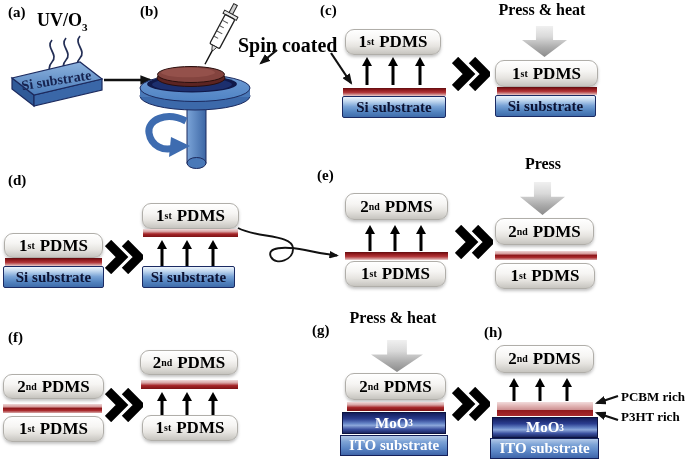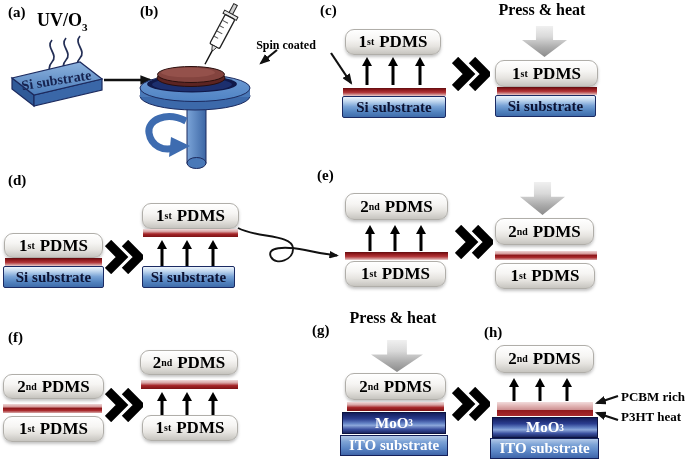--- a/index.html
+++ b/index.html
@@ -1,21 +1,21 @@
 <!DOCTYPE html>
 <html><head>
 <meta charset="utf-8">
 <style>
   html,body{margin:0;padding:0;background:#fff;}
   .stage{position:relative;width:700px;height:460px;background:#ffffff;overflow:hidden;
          font-family:"Liberation Serif",serif;color:#000;}
   .abs{position:absolute;}
   .plabel{position:absolute;font-weight:bold;font-size:15px;color:#000;}
   .action{position:absolute;font-weight:bold;font-size:16px;text-align:center;white-space:nowrap;}
-  .note{position:absolute;font-weight:bold;font-size:12px;line-height:18px;text-align:center;white-space:nowrap;}
+  .note{position:absolute;font-weight:bold;font-size:20px;line-height:18px;text-align:center;white-space:nowrap;}
   .bar{position:absolute;display:flex;align-items:center;justify-content:center;
        font-weight:bold;box-sizing:border-box;white-space:nowrap;}
   .pdms{border-radius:9px;border:1px solid #b0aea9;font-size:17px;color:#000;
         background:linear-gradient(180deg,#ffffff 0%,#f6f5f3 40%,#e6e4e0 68%,#c6c4bf 100%);
         box-shadow:0 2px 3px rgba(125,125,125,.45), inset 0 1px 1px #fff;}
   .si{border:1.5px solid #1a2a63;border-radius:2px;font-size:15px;color:#0c1233;
       background:linear-gradient(180deg,#eef5fc 0%,#c3d9f0 20%,#79a3d6 48%,#5283bf 75%,#3f6cab 100%);}
   .moo3{border:1px solid #0d1440;font-size:15px;color:#fff;
         background:linear-gradient(180deg,#131d5c 0%,#2b3d8f 30%,#6584c6 52%,#8ca7da 62%,#3a4f9e 82%,#1a2660 100%);}
   .ito{border:1.5px solid #14205a;font-size:15px;color:#fff;
@@ -225,20 +225,21 @@
   <div class="bar pdms" style="left:345px;top:261px;width:101px;height:26px;">
     <span>1</span>
       <sup>st</sup>
       <span class="nm">PDMS</span>
   </div>
   <svg class="abs" style="left:455px;top:225px;" width="38" height="34" viewBox="0 0 38 34">
     <path d="M3,3 L17,17 L3,31" stroke="#000" stroke-width="9" fill="none"></path>
     <path d="M20,3 L34,17 L20,31" stroke="#000" stroke-width="9" fill="none"></path>
   </svg>
 
+  <div class="action" style="left:503px;top:155px;width:80px;">Press</div>
   <div class="grayarrow" style="left:520px;top:182px;width:45px;height:33px;"></div>
   <div class="bar pdms" style="left:495px;top:218px;width:99px;height:27px;">
     <span>2</span>
       <sup>nd</sup>
       <span class="nm">PDMS</span>
   </div>
   <div class="film sandwich" style="left:495px;top:251px;width:102px;height:9px;"></div>
   <div class="bar pdms" style="left:495px;top:263px;width:100px;height:26px;">
     <span>1</span>
       <sup>st</sup>
@@ -322,15 +323,15 @@
   <svg class="abs" style="left:586px;top:390px;" width="36" height="36" viewBox="586 390 36 36">
     <defs>
       <marker id="ahP" viewBox="0 0 10 8" refX="8" refY="4" markerWidth="5" markerHeight="4" orient="auto">
         <path d="M0,0 L10,4 L0,8 Z" fill="#111"></path>
       </marker>
     </defs>
     <line x1="618" y1="396" x2="597" y2="403" stroke="#111" stroke-width="2.2" marker-end="url(#ahP)"></line>
     <line x1="618" y1="420" x2="597" y2="413" stroke="#111" stroke-width="2.2" marker-end="url(#ahP)"></line>
   </svg>
   <div class="sidelabel" style="left:621px;top:389px;">PCBM rich</div>
-  <div class="sidelabel" style="left:621px;top:409px;">P3HT heat</div>
+  <div class="sidelabel" style="left:621px;top:409px;">P3HT rich</div>
 
 </div>
 
 </body></html>

